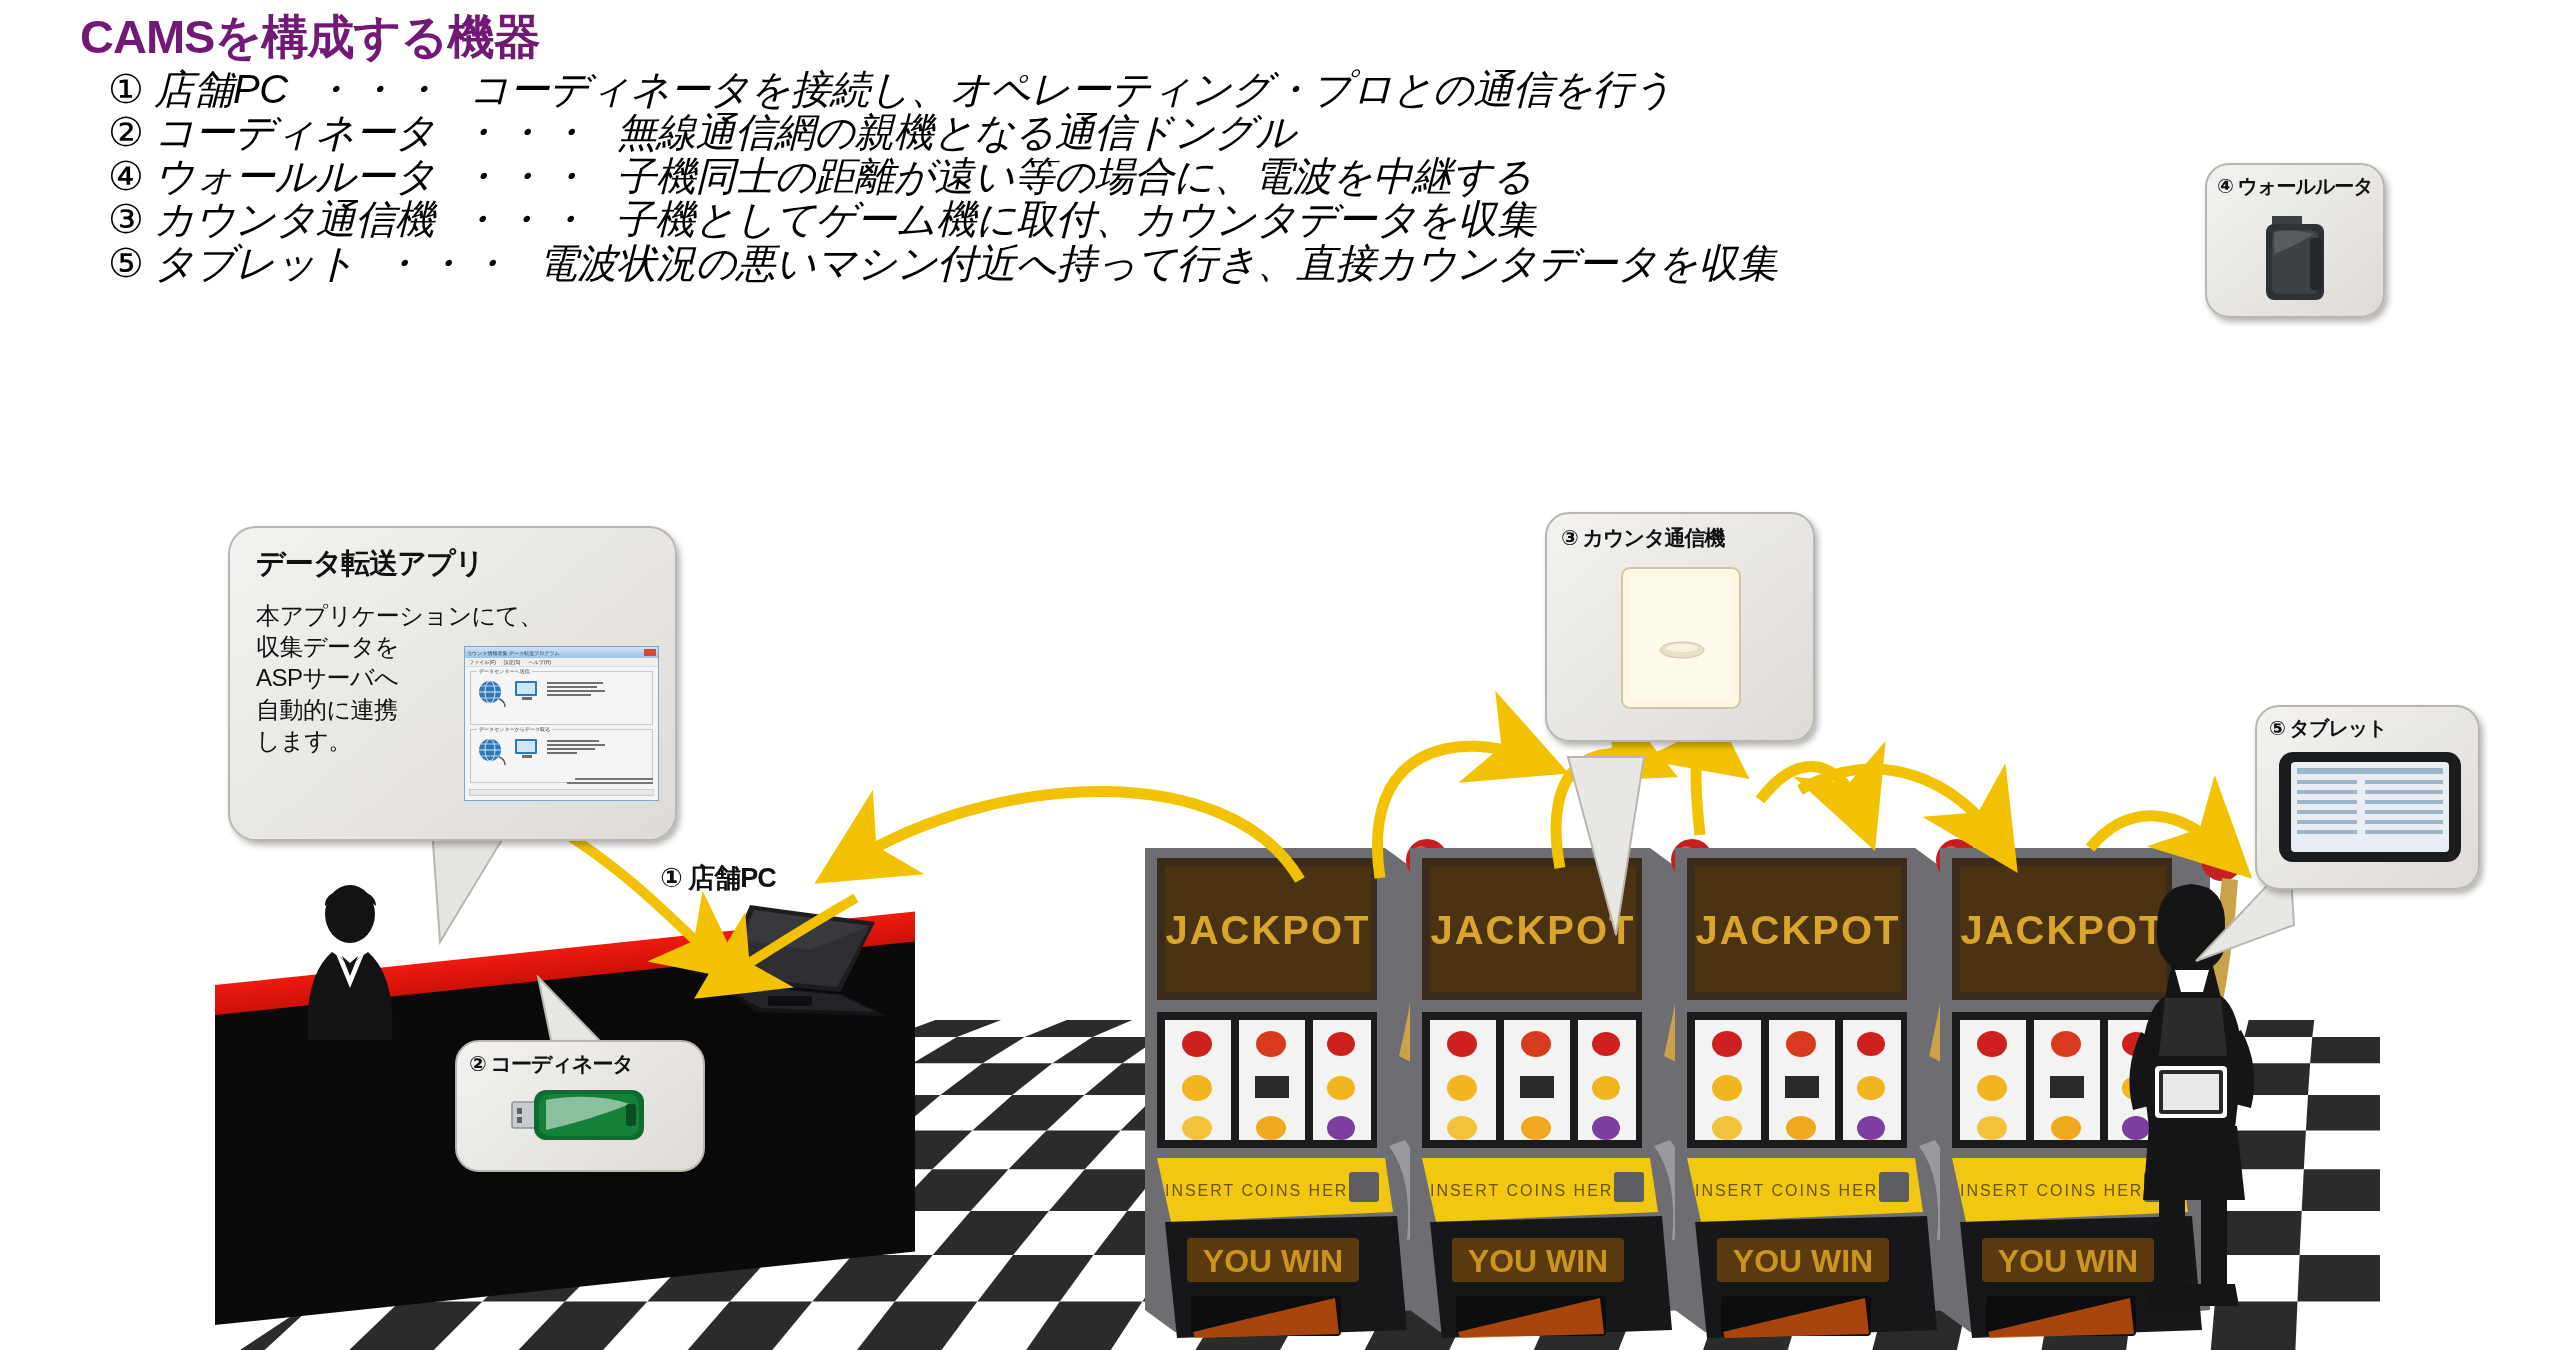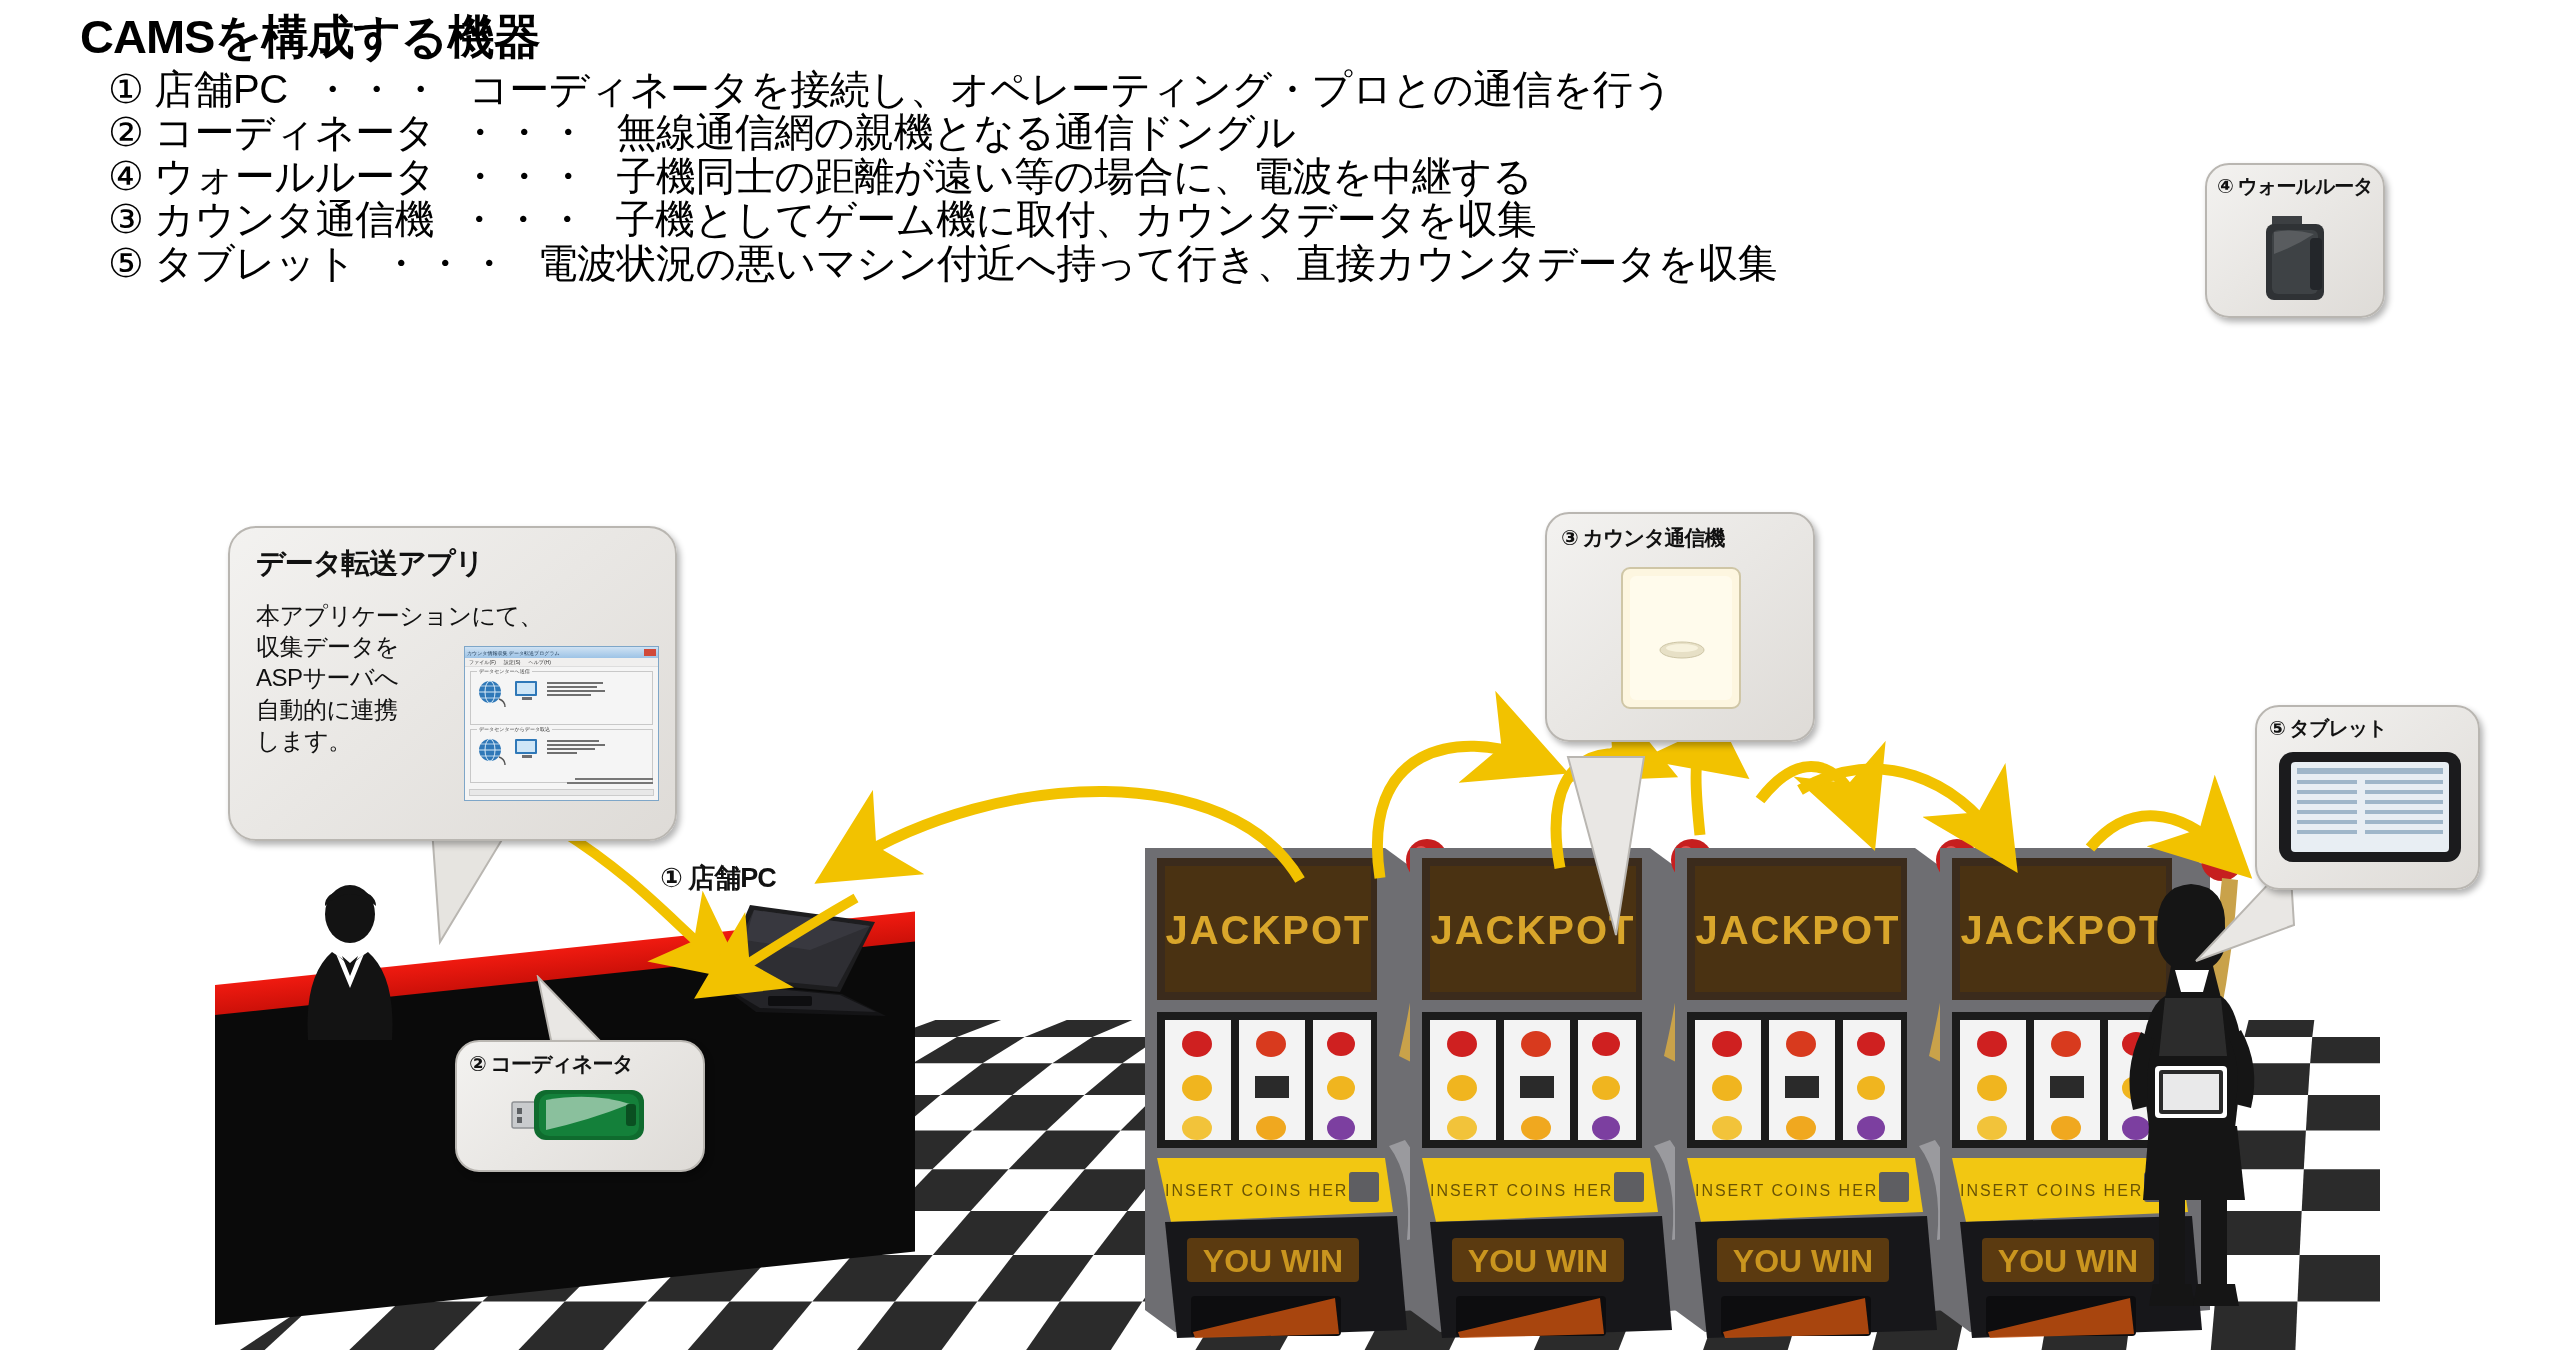--- a/index.html
+++ b/index.html
@@ -17,25 +17,25 @@
   }
 
   
   #heading {
     position: absolute; left: 80px; top: 10px; width: 2300px;
   }
   #title {
     font-size: 47px;
     font-weight: bold;
     letter-spacing: -1px;
-    color: #000000;
+    color: #701a75;
     line-height: 1.15;
     white-space: nowrap;
   }
-  #bullets { margin-top: 4px; }
+  #bullets { margin-top: 4px; font-style: italic; }
   .bullet-line {
     font-size: 40px;
     color: #000;
     line-height: 1.085;
     white-space: nowrap;
     padding-left: 28px;
     letter-spacing: -0.5px;
   }
   .bi { display: inline; }
   .bl { display: inline; }

